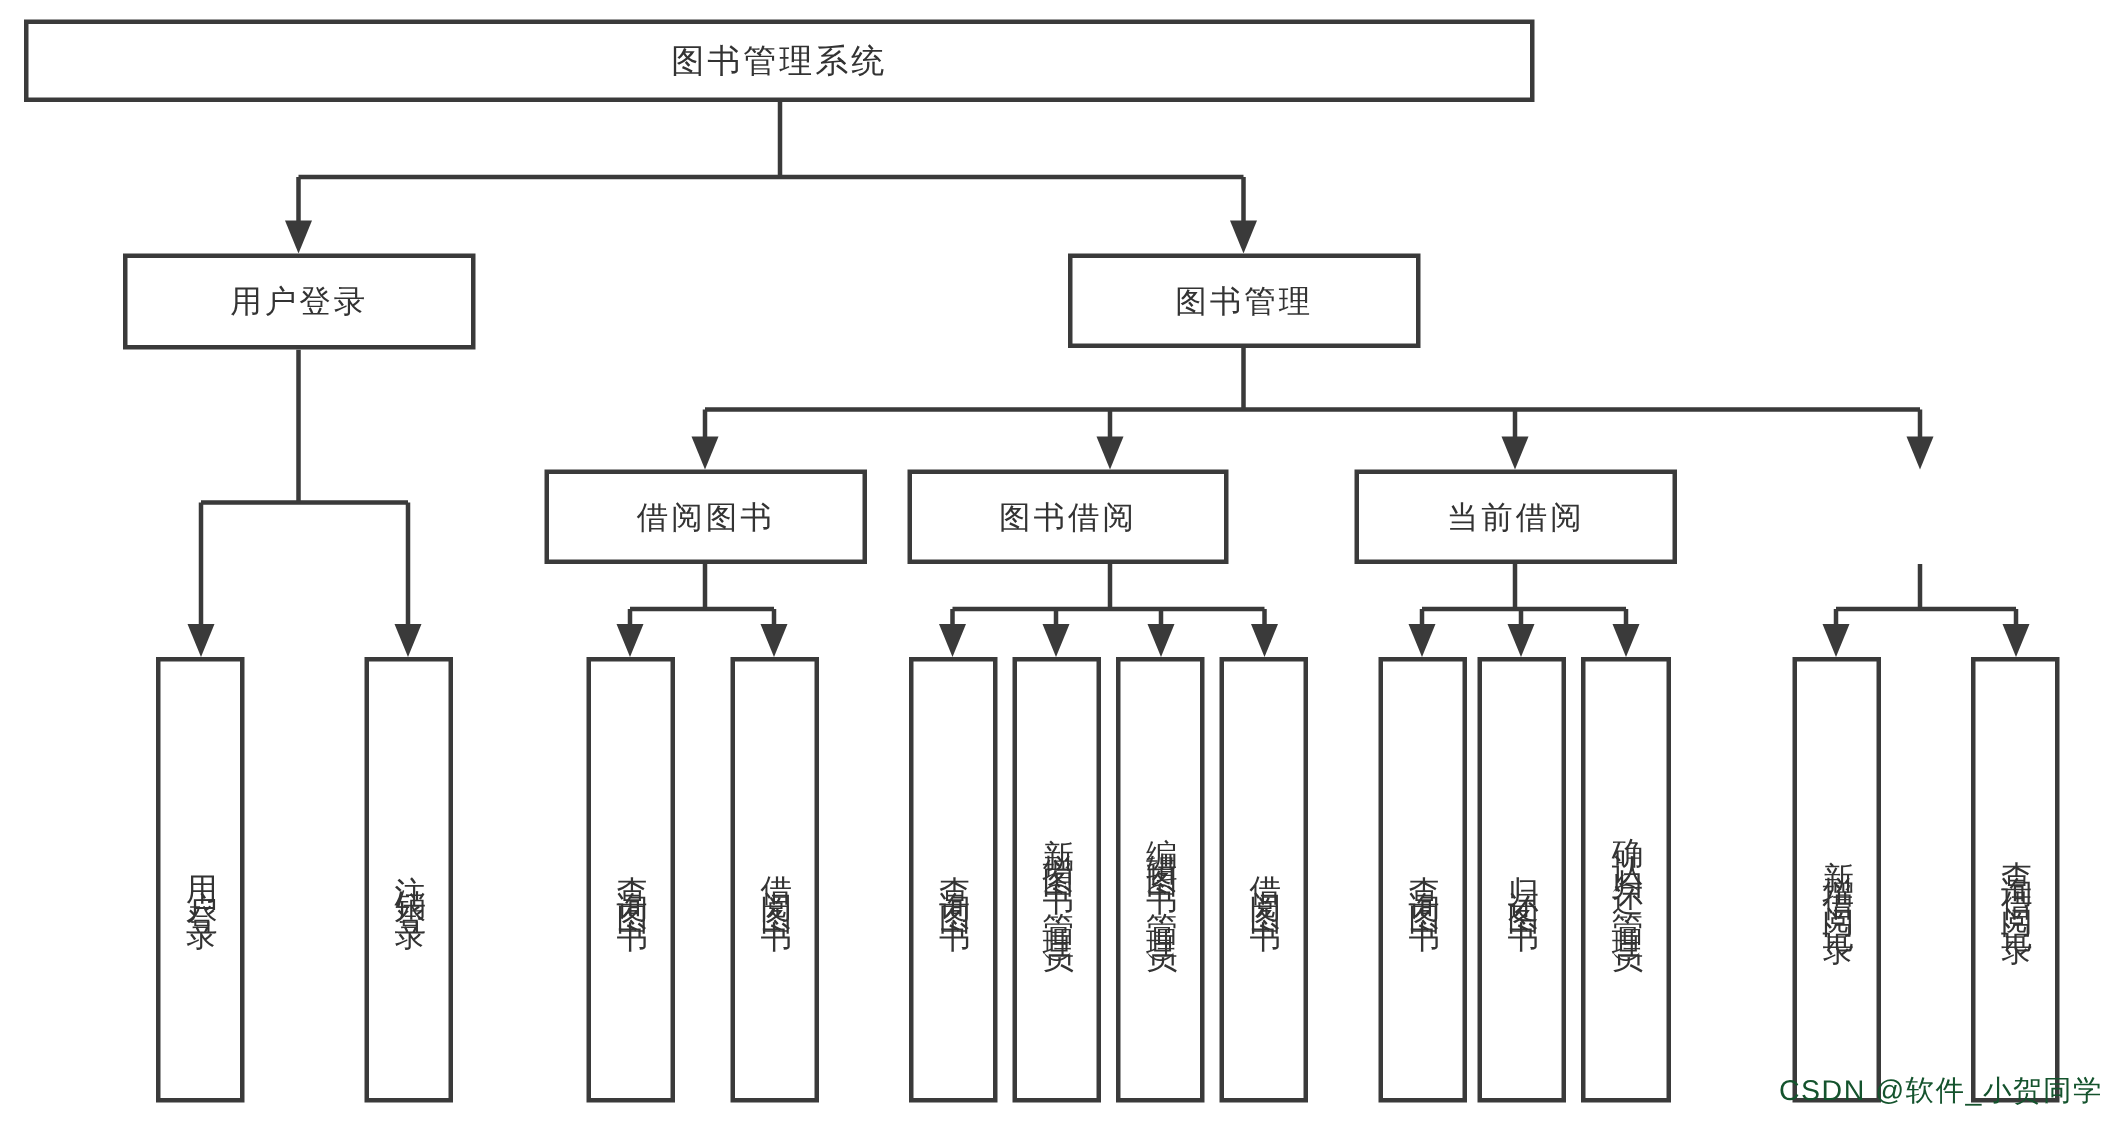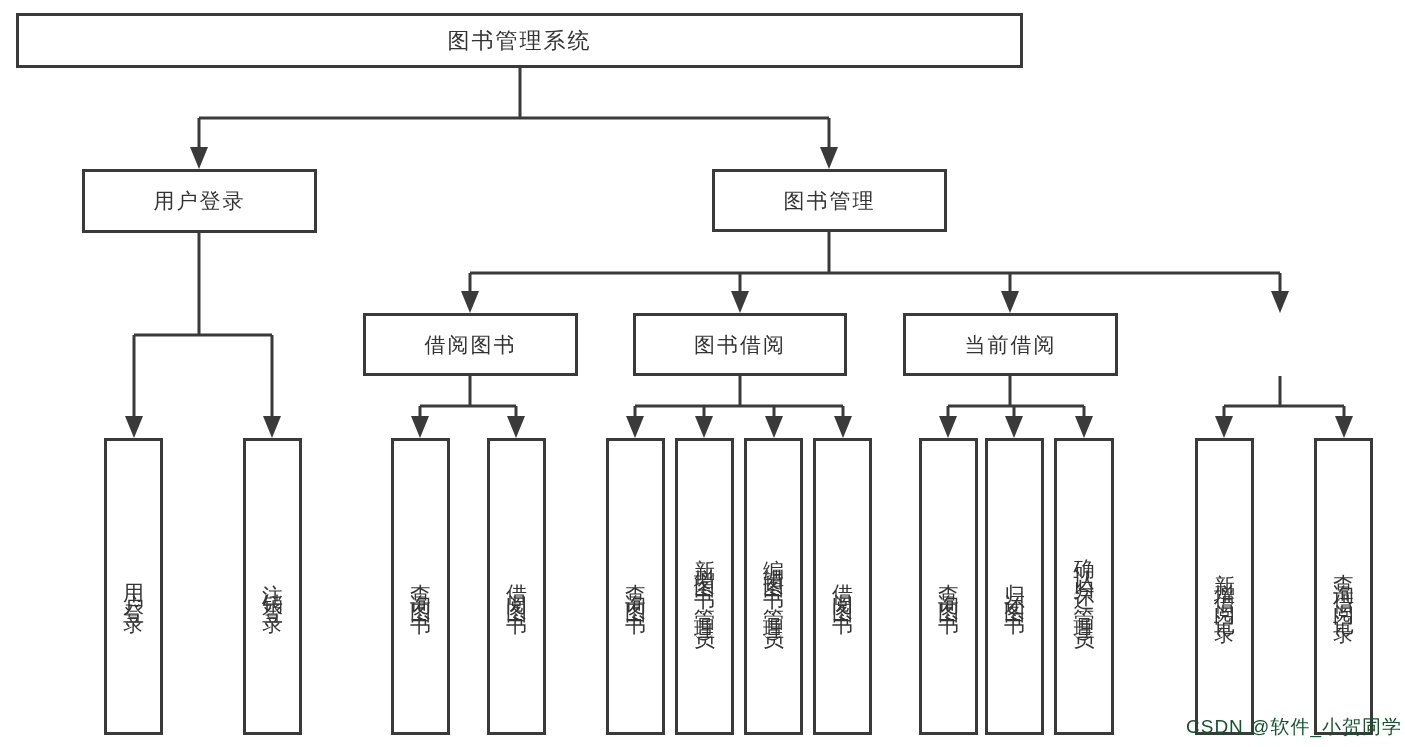--- a/index.html
+++ b/index.html
@@ -116,21 +116,21 @@
   <div class="box" style="left:82px; top:169px; width:235px; height:64px;">
     <span class="label-h">用户登录</span>
   </div>
   <div class="box" style="left:712px; top:169px; width:235px; height:63px;">
     <span class="label-h">图书管理</span>
   </div>
 
   <div class="box" style="left:363px; top:313px; width:215px; height:63px;">
     <span class="label-h">借阅图书</span>
   </div>
-  <div class="box" style="left:633px; top:313px; width:214px; height:63px;">
+  <div class="box" style="left:605px; top:313px; width:214px; height:63px;">
     <span class="label-h">图书借阅</span>
   </div>
   <div class="box" style="left:903px; top:313px; width:215px; height:63px;">
     <span class="label-h">当前借阅</span>
   </div>
 
   <div class="box" style="left:104px; top:438px; width:59px; height:297px;">
     <span class="label-v">用户登录</span>
   </div>
   <div class="box" style="left:243px; top:438px; width:59px; height:297px;">

